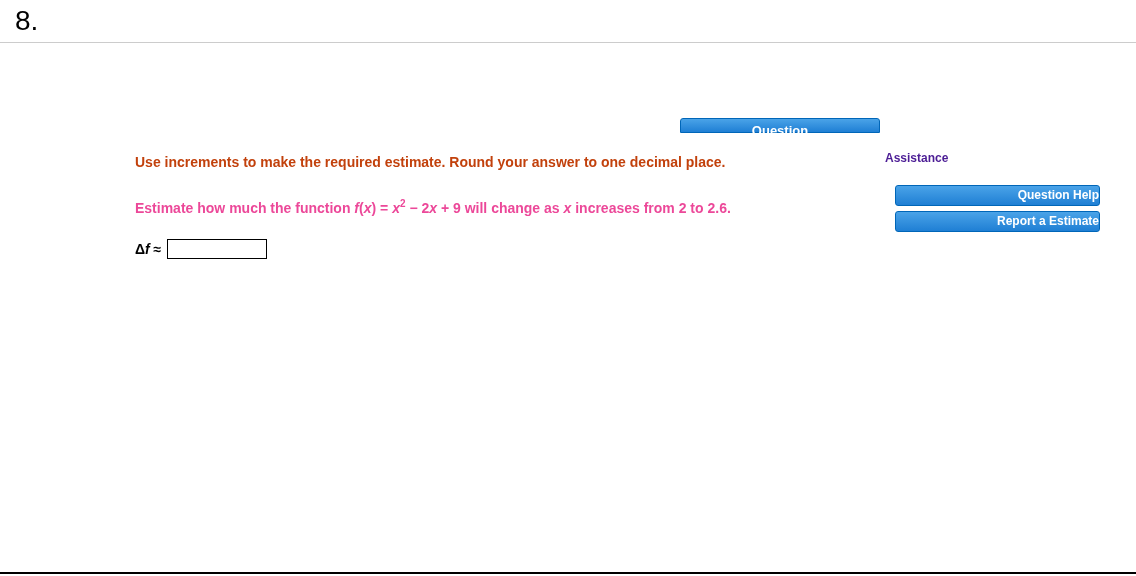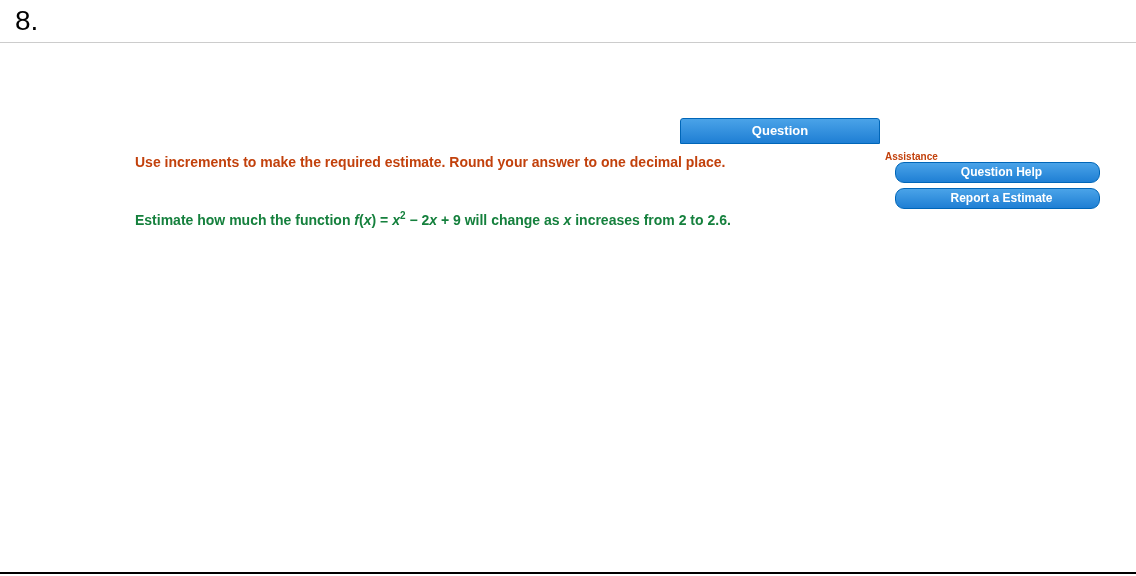--- a/index.html
+++ b/index.html
@@ -34,44 +34,44 @@
       position: absolute;
       top: 120px;
       left: 135px;
       width: 960px;
     }
     .question-tab {
       position: absolute;
       top: -2px;
       left: 545px;
       width: 200px;
-      height: 26px;
+      height: 15px;
       background: linear-gradient(to bottom, #4aa3e8 0%, #1f7fd4 100%);
       border: 1px solid #0066b8;
       color: #fff;
       font-weight: bold;
       font-size: 13px;
       text-align: center;
       line-height: 23px;
       border-radius: 3px 3px 0 0;
     }
     .prompt-text {
       margin-top: 31px;
       width: 720px;
       font-size: 14px;
       font-weight: bold;
       color: #c2410c;
       line-height: 1.6;
     }
     .estimate-text {
-      margin-top: 35px;
+      margin-top: 23px;
       width: 720px;
       font-size: 14px;
       font-weight: bold;
-      color: #15803d;
+      color: #ec4899;
       line-height: 1.6;
     }
     .estimate-text .fn {
       font-style: italic;
     }
     .estimate-text .sup {
       font-size: 10px;
       vertical-align: super;
       font-weight: bold;
     }
@@ -97,40 +97,40 @@
       padding: 0 4px;
       font-size: 13px;
     }
     .assistance-panel {
       position: absolute;
       top: 31px;
       left: 750px;
       width: 220px;
     }
     .assistance-heading {
-      font-size: 10px;
+      font-size: 12px;
       font-weight: bold;
-      color: #c2410c;
-      margin-bottom: 0;
+      color: #4c1d95;
+      margin-bottom: 20px;
     }
     .assist-button {
       display: block;
       width: 205px;
       height: 21px;
       margin-left: 10px;
       margin-bottom: 5px;
       background: linear-gradient(to bottom, #4aa3e8 0%, #1f7fd4 100%);
       border: 1px solid #0066b8;
       color: #fff;
       font-weight: bold;
       font-size: 12px;
-      text-align: center;
+      text-align: right;
       padding-left: 8px;
       line-height: 19px;
-      border-radius: 9px;
+      border-radius: 3px;
       cursor: pointer;
     }
     .bottom-line {
       position: absolute;
       bottom: 2px;
       left: 0;
       right: 0;
       height: 2px;
       background: #000;
     }
@@ -144,20 +144,26 @@
 <div class="content-area">
 
   <div class="question-tab">Question</div>
 
   <div class="prompt-text">Use increments to make the required estimate. Round your answer to one decimal place.</div>
 
   <div class="estimate-text">
     <span>Estimate how much the function </span><span class="fn">f</span><span>(</span><span class="fn">x</span><span>)</span><span> = </span><span class="fn">x</span><span class="sup">2</span><span> − 2</span><span class="fn">x</span><span> + 9</span><span> will change as </span><span class="fn">x</span><span> increases from 2 to 2.6.</span>
   </div>
 
+  <div class="answer-row">
+    <span class="answer-label">
+      <span class="delta">Δ</span><span>f</span><span class="delta"> ≈ </span>
+    </span>
+    <input type="text" class="answer-input" value="" style="">
+  </div>
 
   <div class="assistance-panel">
     <div class="assistance-heading">Assistance</div>
     <div class="assist-button">Question Help</div>
     <div class="assist-button">Report a Estimate</div>
   </div>
 
 </div>
 
 <div class="bottom-line"></div>

